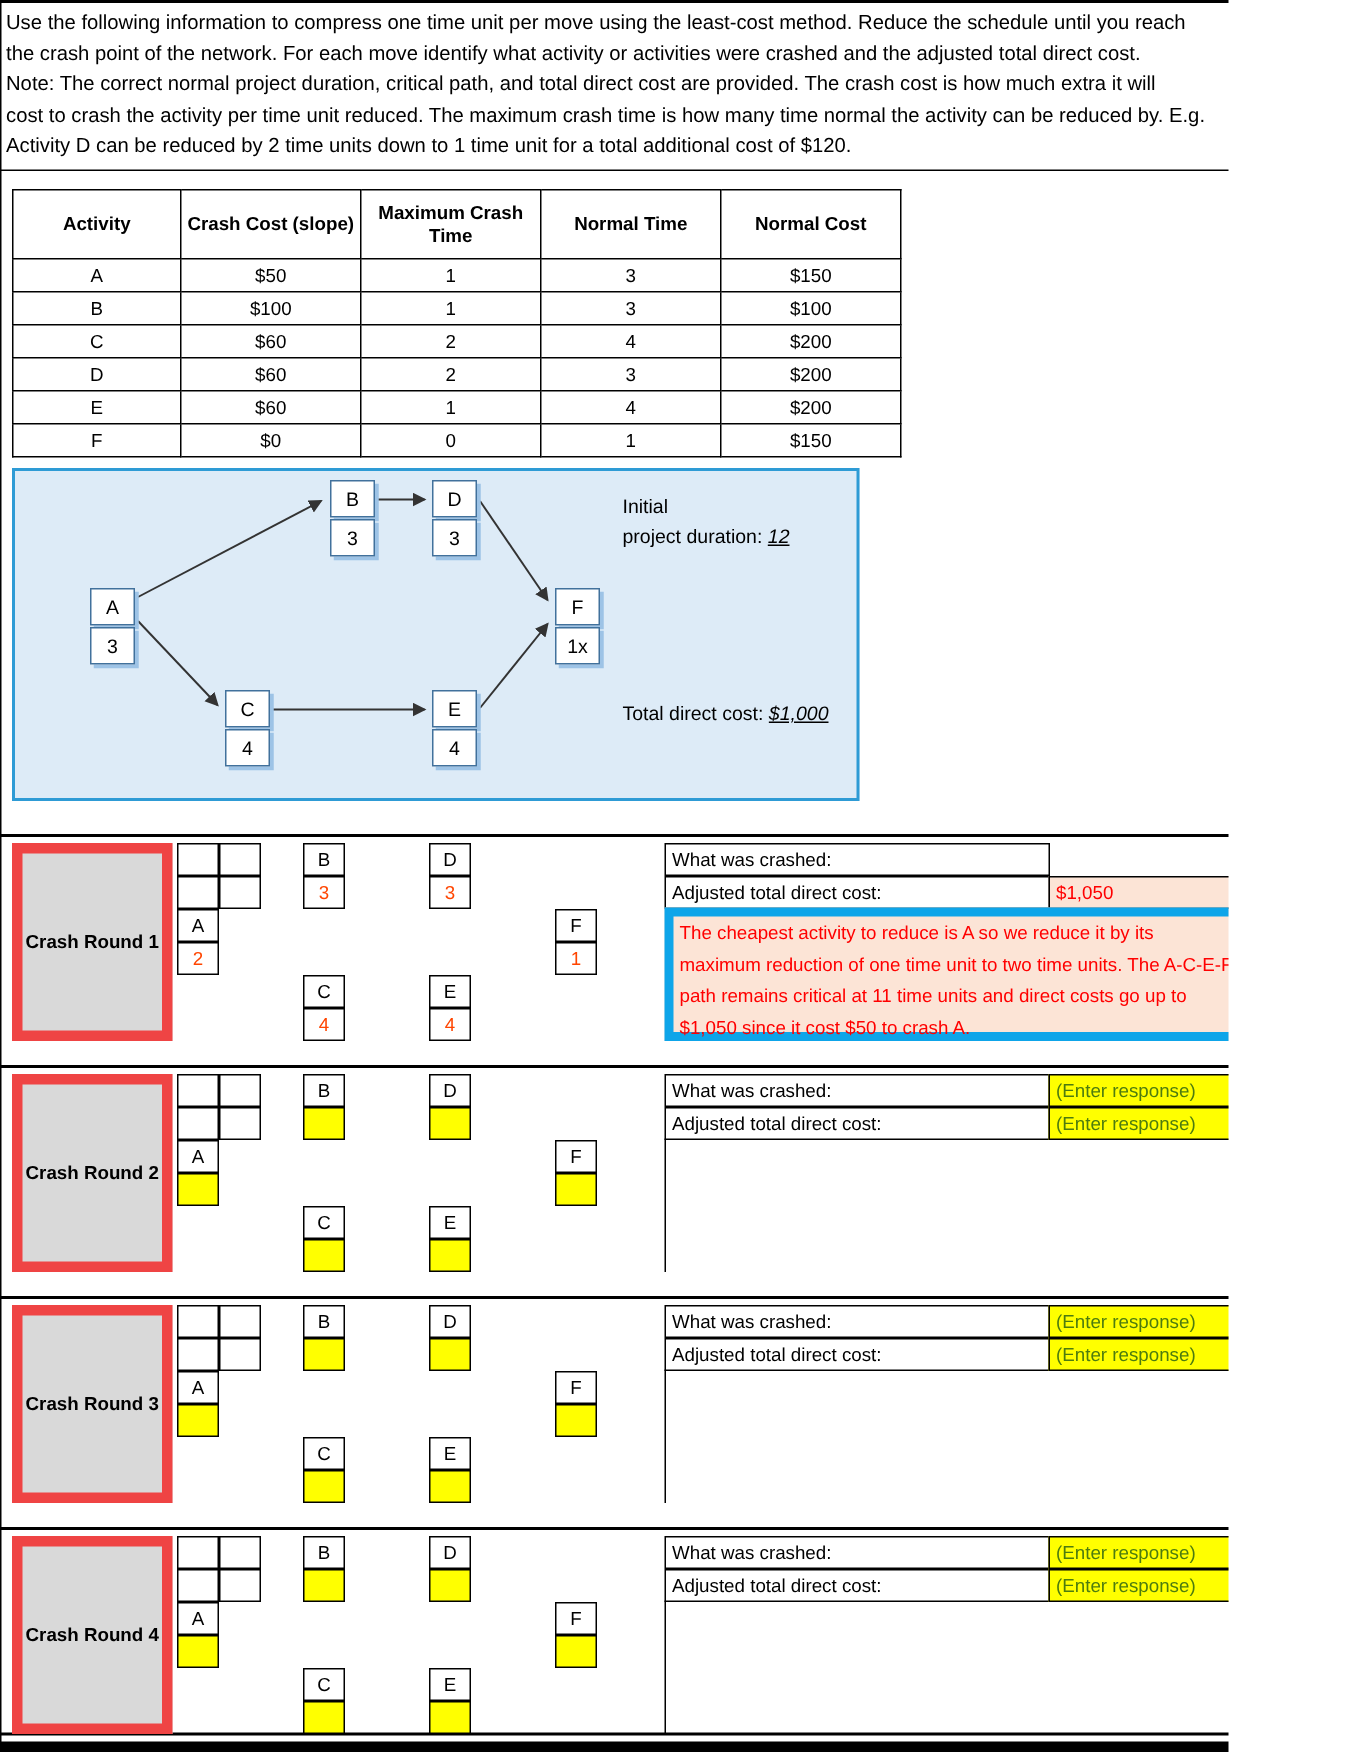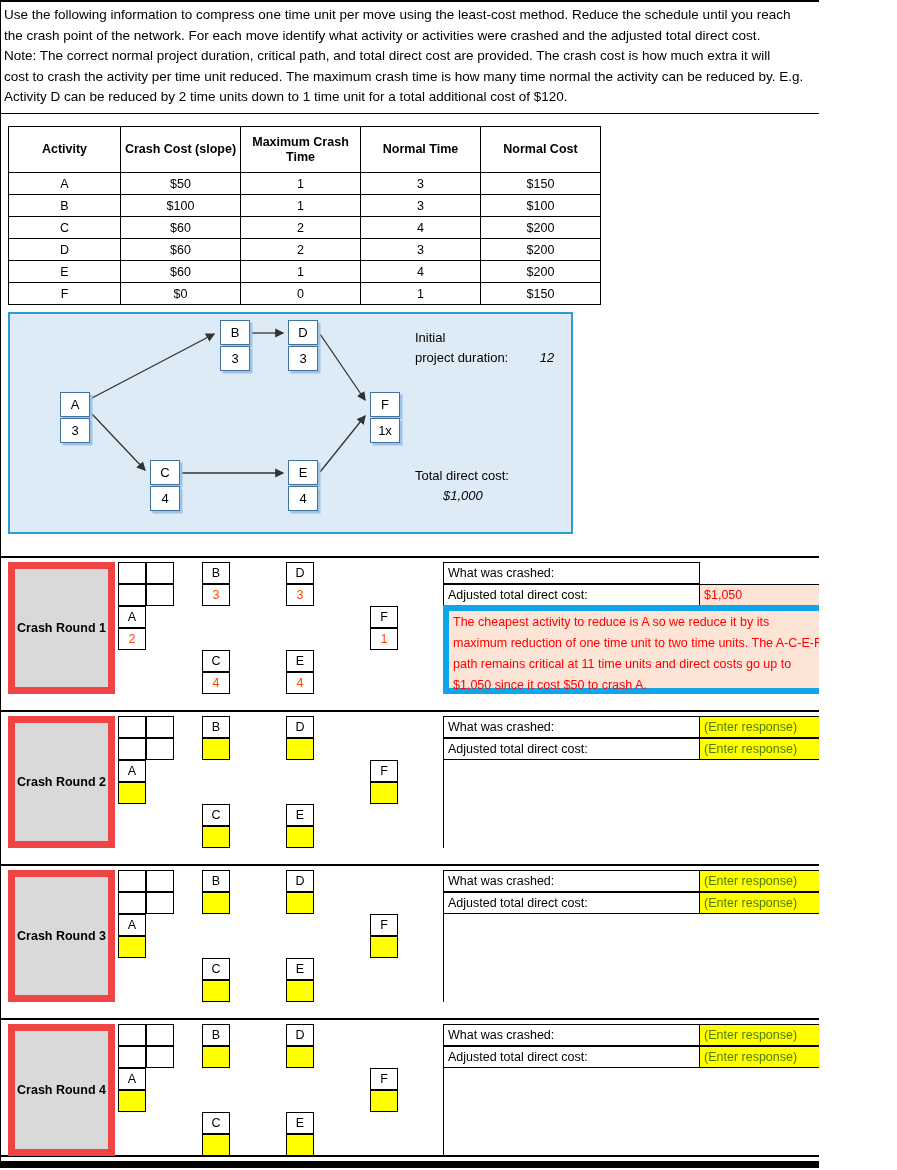--- a/index.html
+++ b/index.html
@@ -25,21 +25,21 @@
 
   
   .diagram{position:absolute;left:8px;top:312px;width:561px;height:218px;
     background:#DDEBF7;border:2px solid #2E9BD5;}
   .diagram svg{position:absolute;left:0;top:0;}
   .node{position:absolute;width:30px;}
   .nbox{height:25px;border:1px solid #41719C;background:#fff;box-shadow:2.5px 2.5px 0 #9DC3E6;
     display:flex;align-items:center;justify-content:center;font-size:13px;box-sizing:border-box;}
   .nbox.val{margin-top:1px;}
   .dtext{position:absolute;font-size:13px;line-height:20px;}
-  .hand{font-style:italic;margin-left:28px;}
+  .hand{font-style:italic;text-decoration:underline;}
 
   
   .round{position:absolute;left:0;width:891px;height:152px;border-top:2px solid #000;}
   .round.last{height:135px;border-bottom:2px solid #000;}
   .rlabel{position:absolute;left:8px;top:4px;width:107px;height:132px;background:#D9D9D9;
     border:7px solid #ef4444;box-sizing:border-box;display:flex;align-items:center;justify-content:center;
     font-weight:bold;font-size:12.5px;}
   .gcell{position:absolute;width:28px;height:22px;border:1px solid #000;box-sizing:border-box;
     background:#fff;display:flex;align-items:center;justify-content:center;font-size:12.5px;}
   .gcell.fill{background:#FFFF00;}

